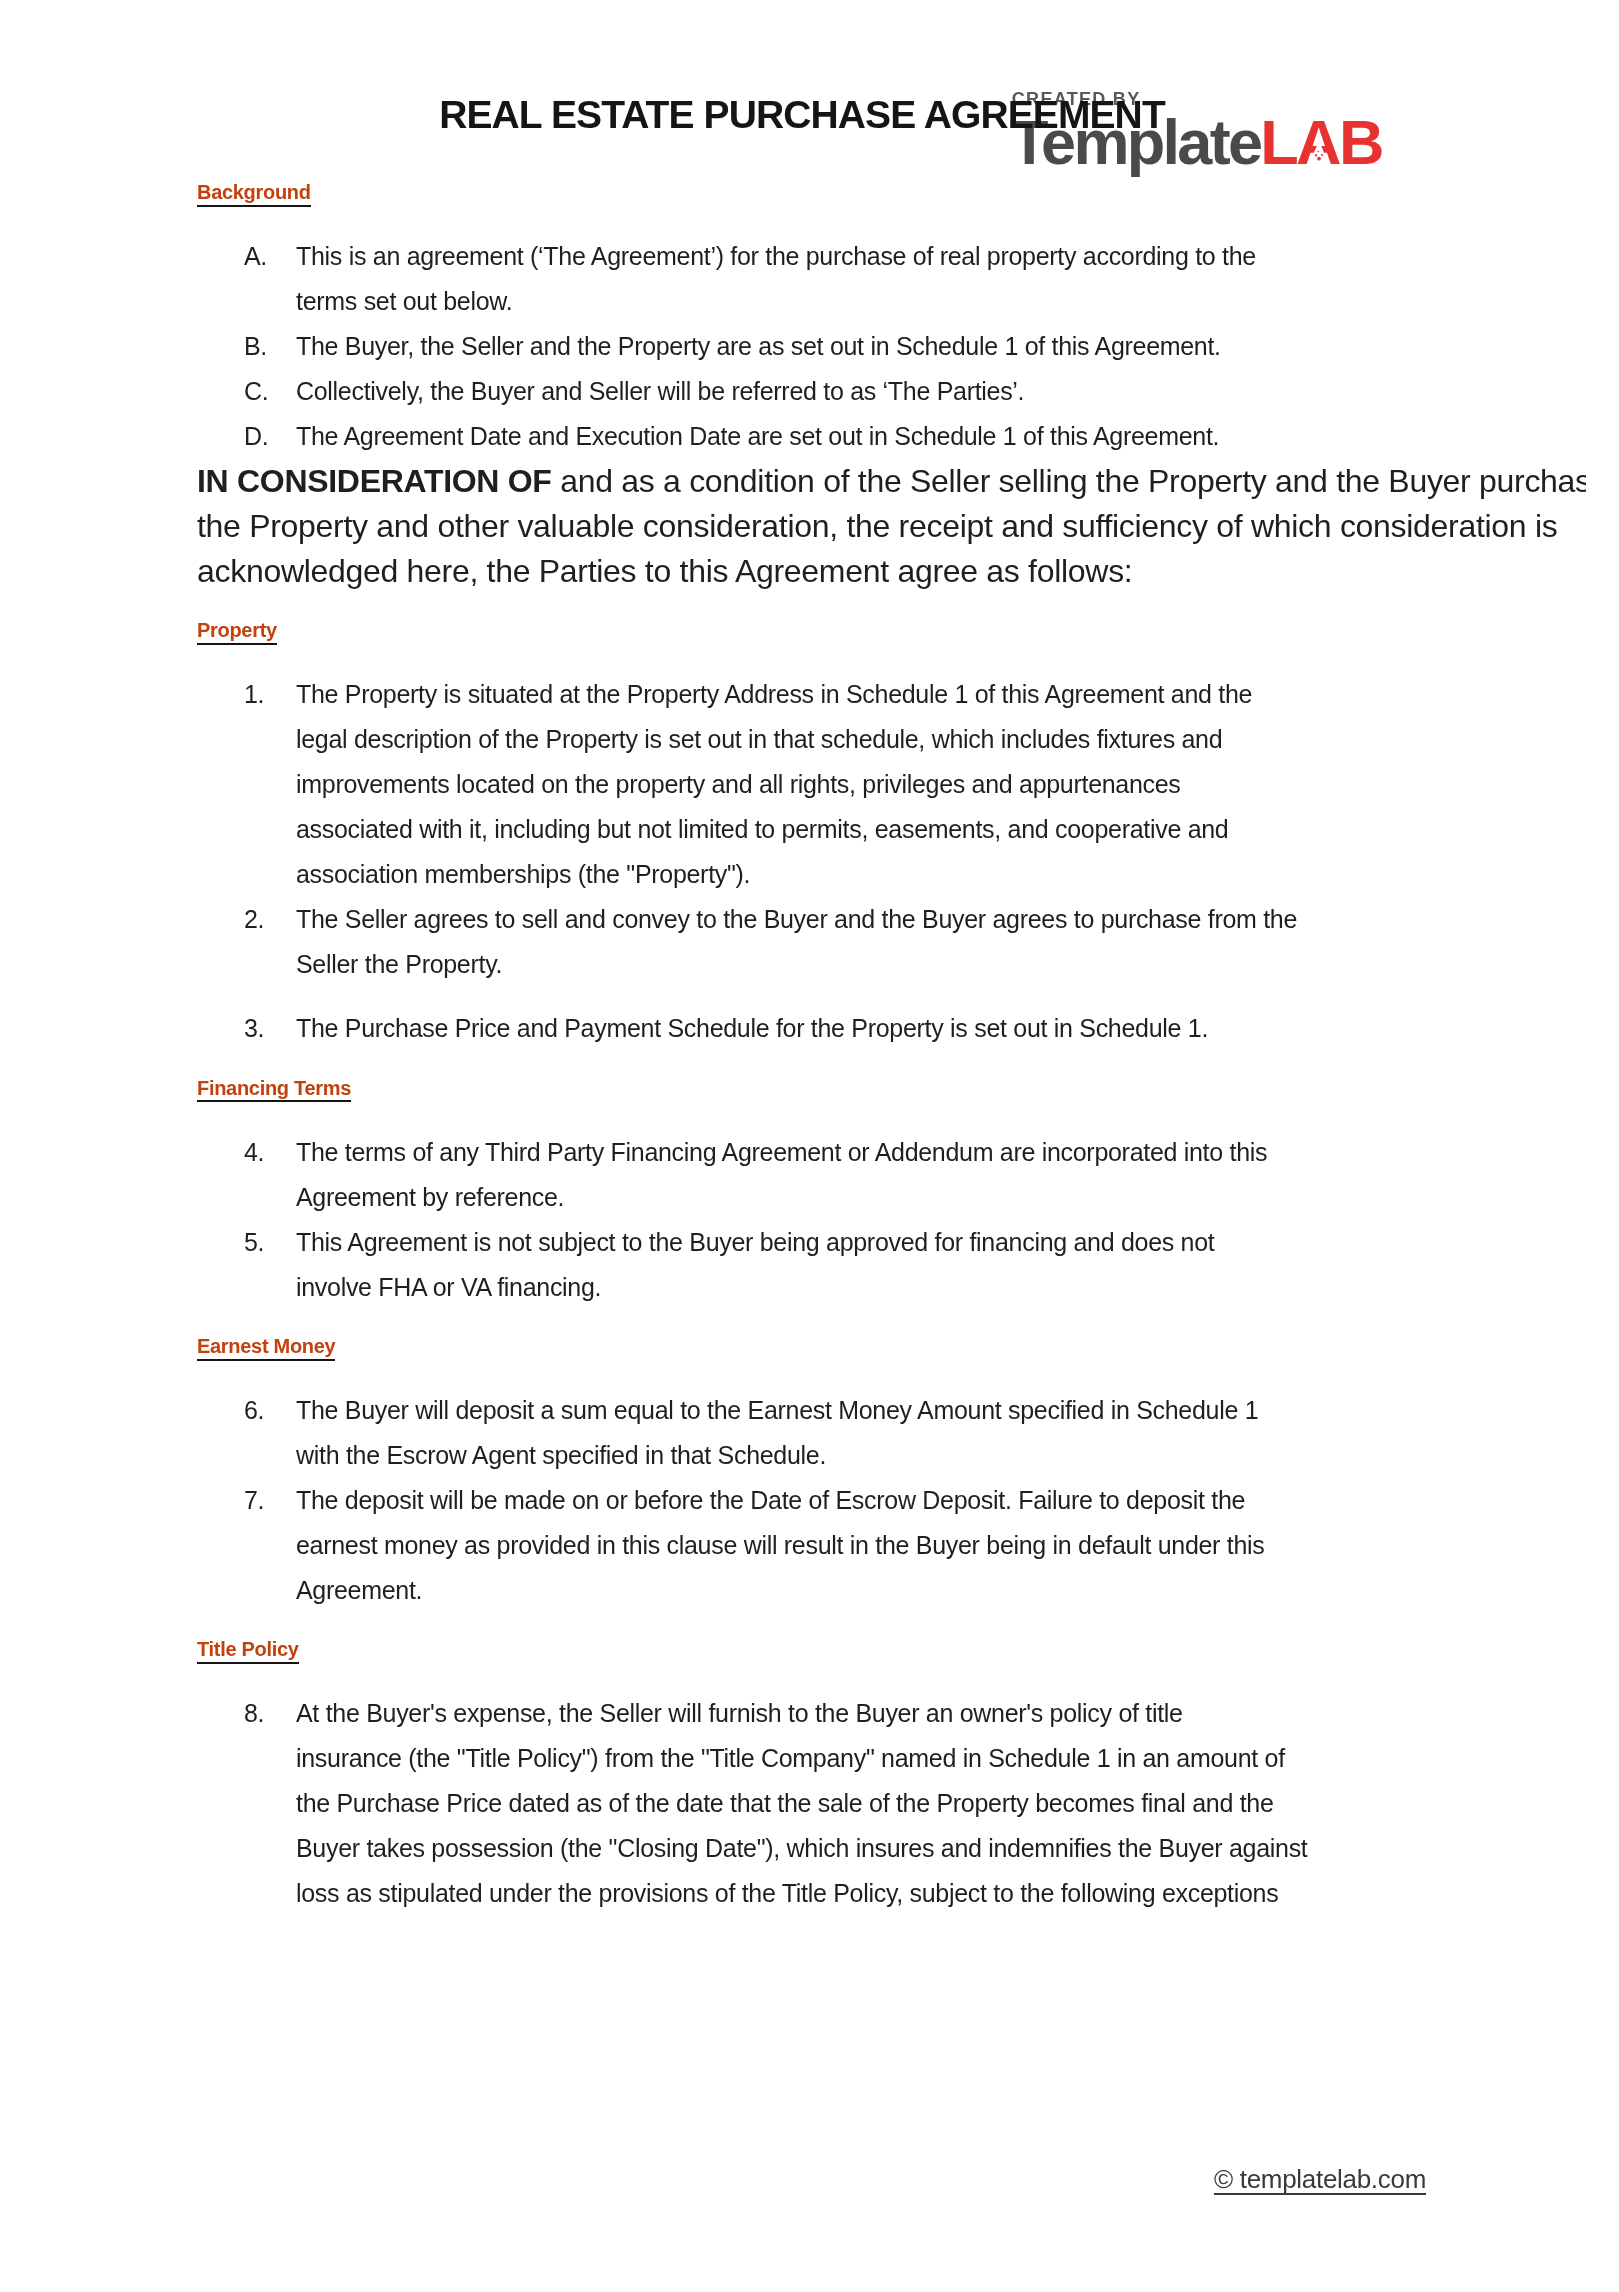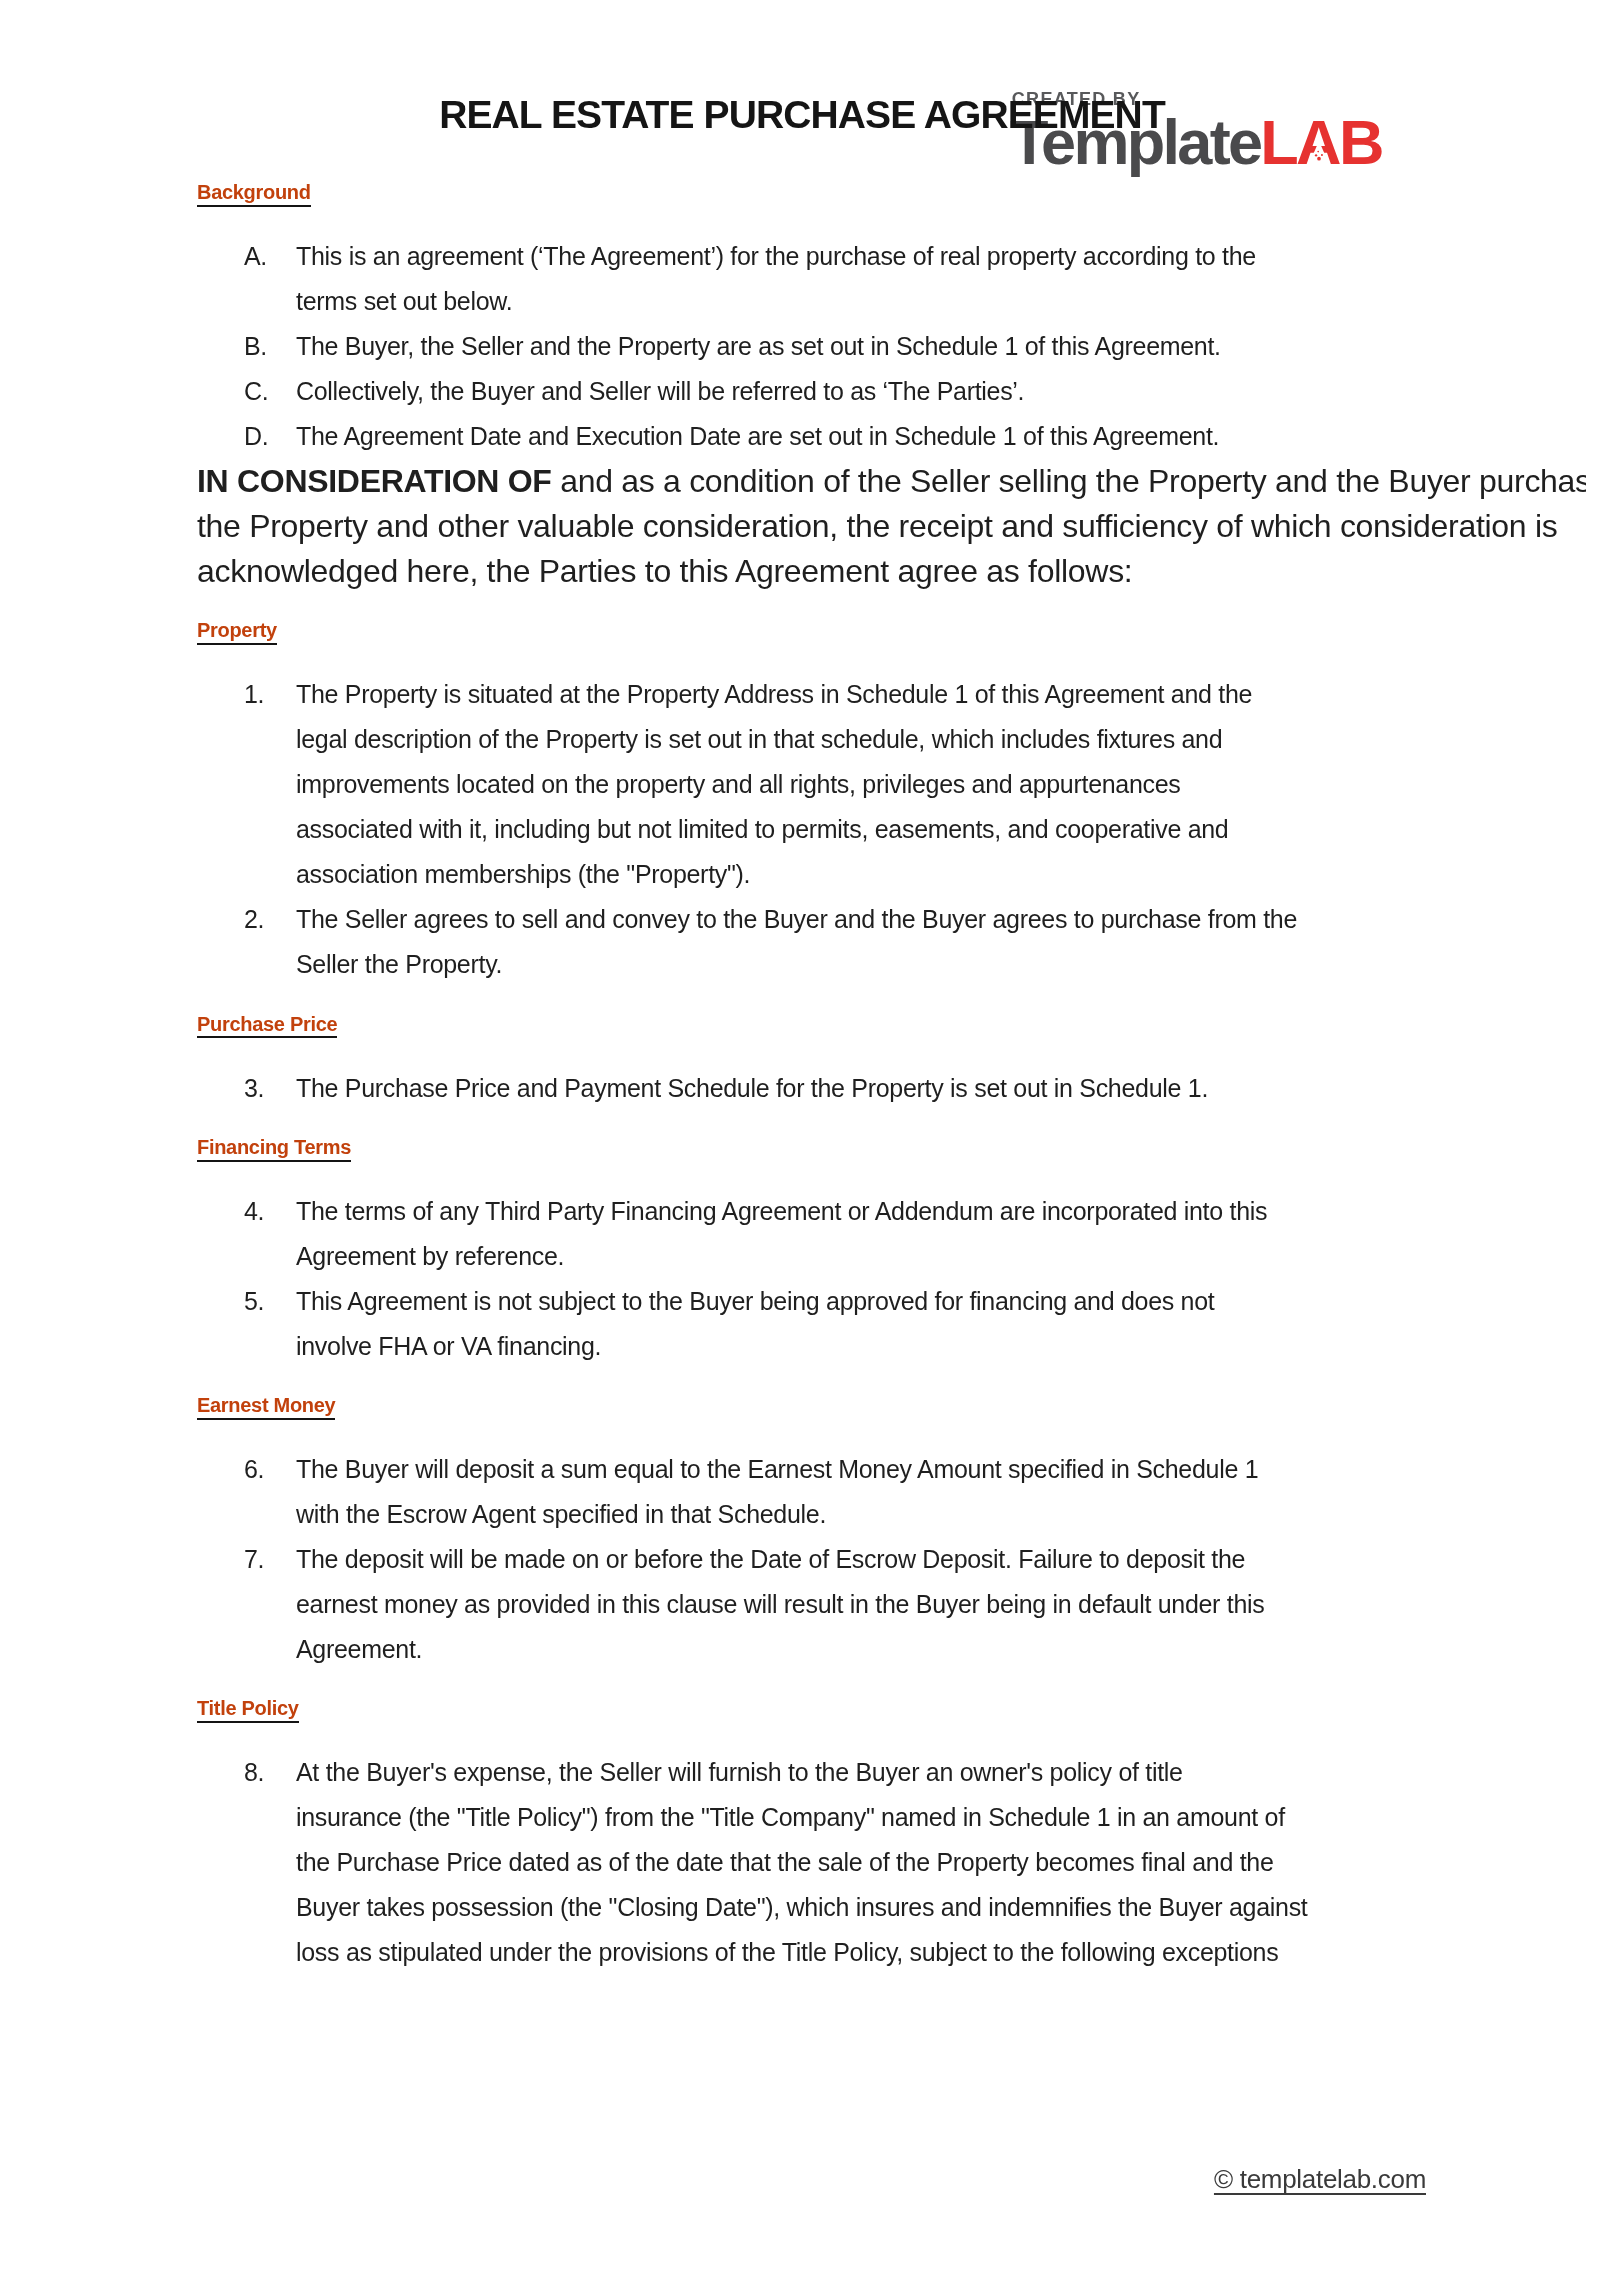--- a/index.html
+++ b/index.html
@@ -186,21 +186,20 @@
 improvements located on the property and all rights, privileges and appurtenances
 associated with it, including but not limited to permits, easements, and cooperative and
 association memberships (the "Property").</span>
           </div>
           <div class="doc-item">
             <span class="item-marker">2.</span>
             <span class="item-text">The Seller agrees to sell and convey to the Buyer and the Buyer agrees to purchase from the
 Seller the Property.</span>
           </div>
         </div>
-        <div class="doc-heading"><span class="heading-text">Purchase Price</span></div>
         <div class="doc-list">
           <div class="doc-item">
             <span class="item-marker">3.</span>
             <span class="item-text">The Purchase Price and Payment Schedule for the Property is set out in Schedule 1.</span>
           </div>
         </div>
         <div class="doc-heading"><span class="heading-text">Financing Terms</span></div>
         <div class="doc-list">
           <div class="doc-item">
             <span class="item-marker">4.</span>

